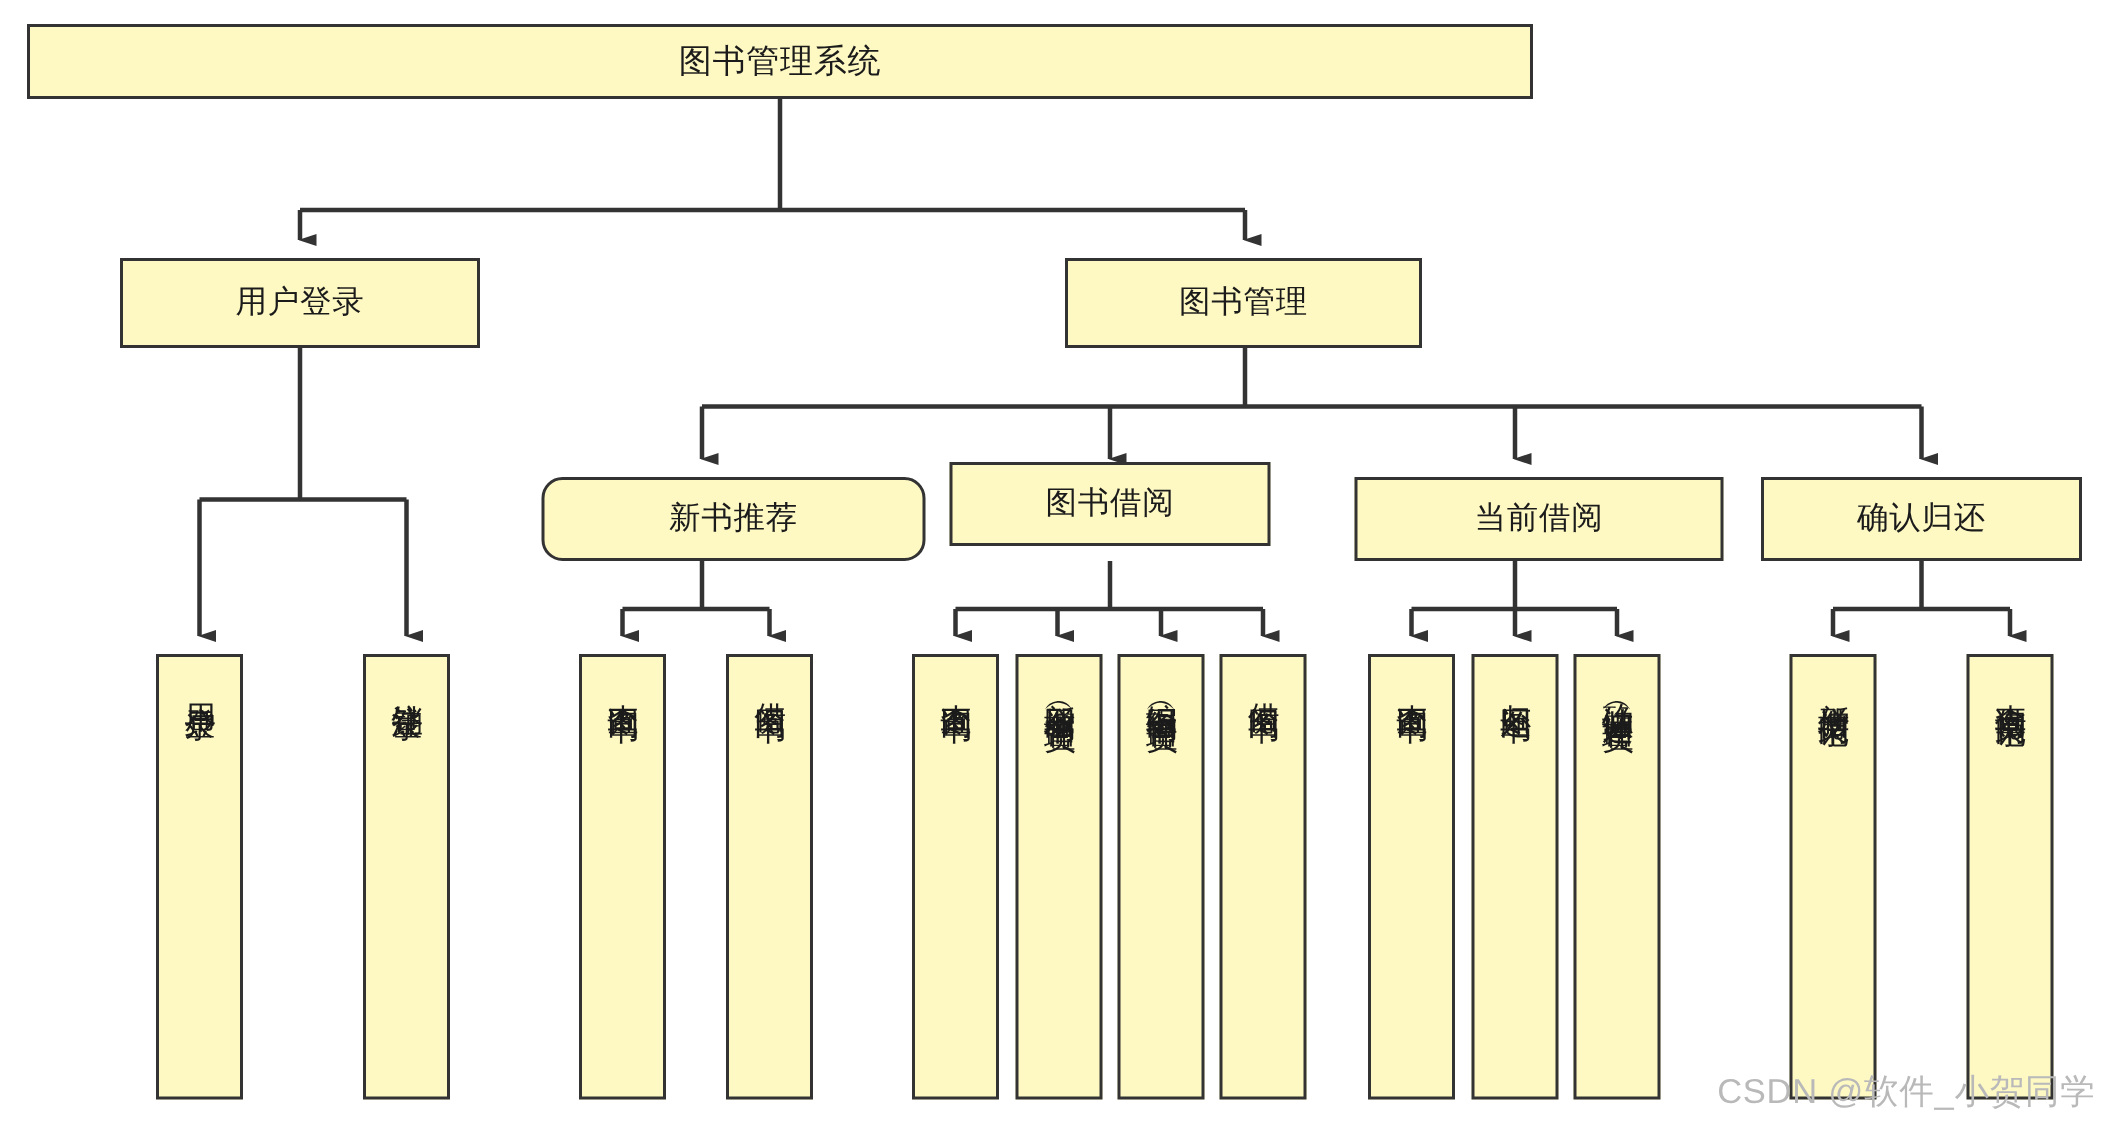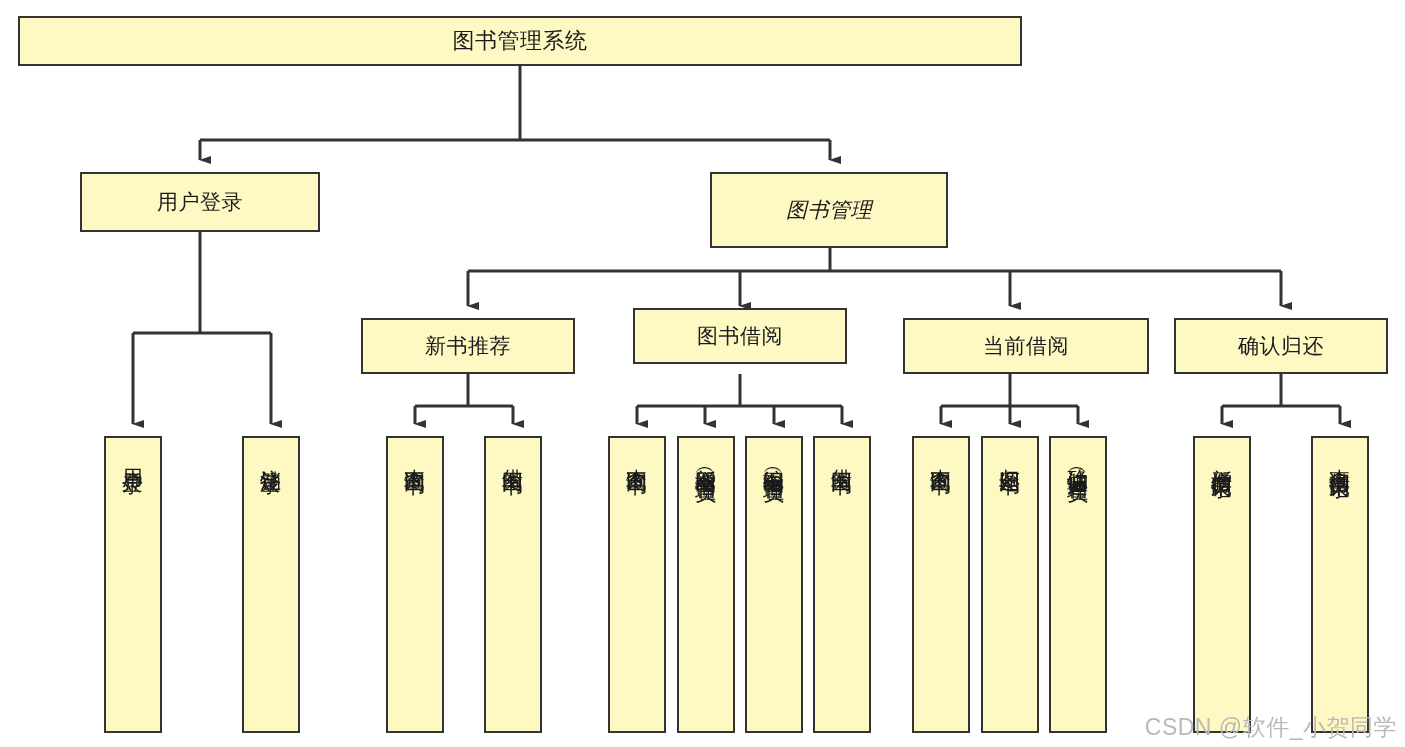--- a/index.html
+++ b/index.html
@@ -124,25 +124,25 @@
     </g>
   </svg>
 
   <div class="node horiz" id="root-node" style="left:18px; top:16px; width:1004px; height:50px;">
     <span class="label">图书管理系统</span>
   </div>
 
   <div class="node horiz" style="left:80px; top:172px; width:240px; height:60px;">
     <span class="label">用户登录</span>
   </div>
-  <div class="node horiz" style="left:710px; top:172px; width:238px; height:76px;font-style:italic;">
+  <div class="node horiz" style="left:710px; top:172px; width:238px; height:60px;">
     <span class="label">图书管理</span>
   </div>
 
-  <div class="node horiz" style="left:361px; top:318px; width:214px; height:56px;">
+  <div class="node horiz" style="left:361px; top:318px; width:256px; height:56px;border-radius:14px;">
     <span class="label">新书推荐</span>
   </div>
   <div class="node horiz" style="left:633px; top:308px; width:214px; height:56px;">
     <span class="label">图书借阅</span>
   </div>
   <div class="node horiz" style="left:903px; top:318px; width:246px; height:56px;">
     <span class="label">当前借阅</span>
   </div>
   <div class="node horiz" style="left:1174px; top:318px; width:214px; height:56px;">
     <span class="label">确认归还</span>

